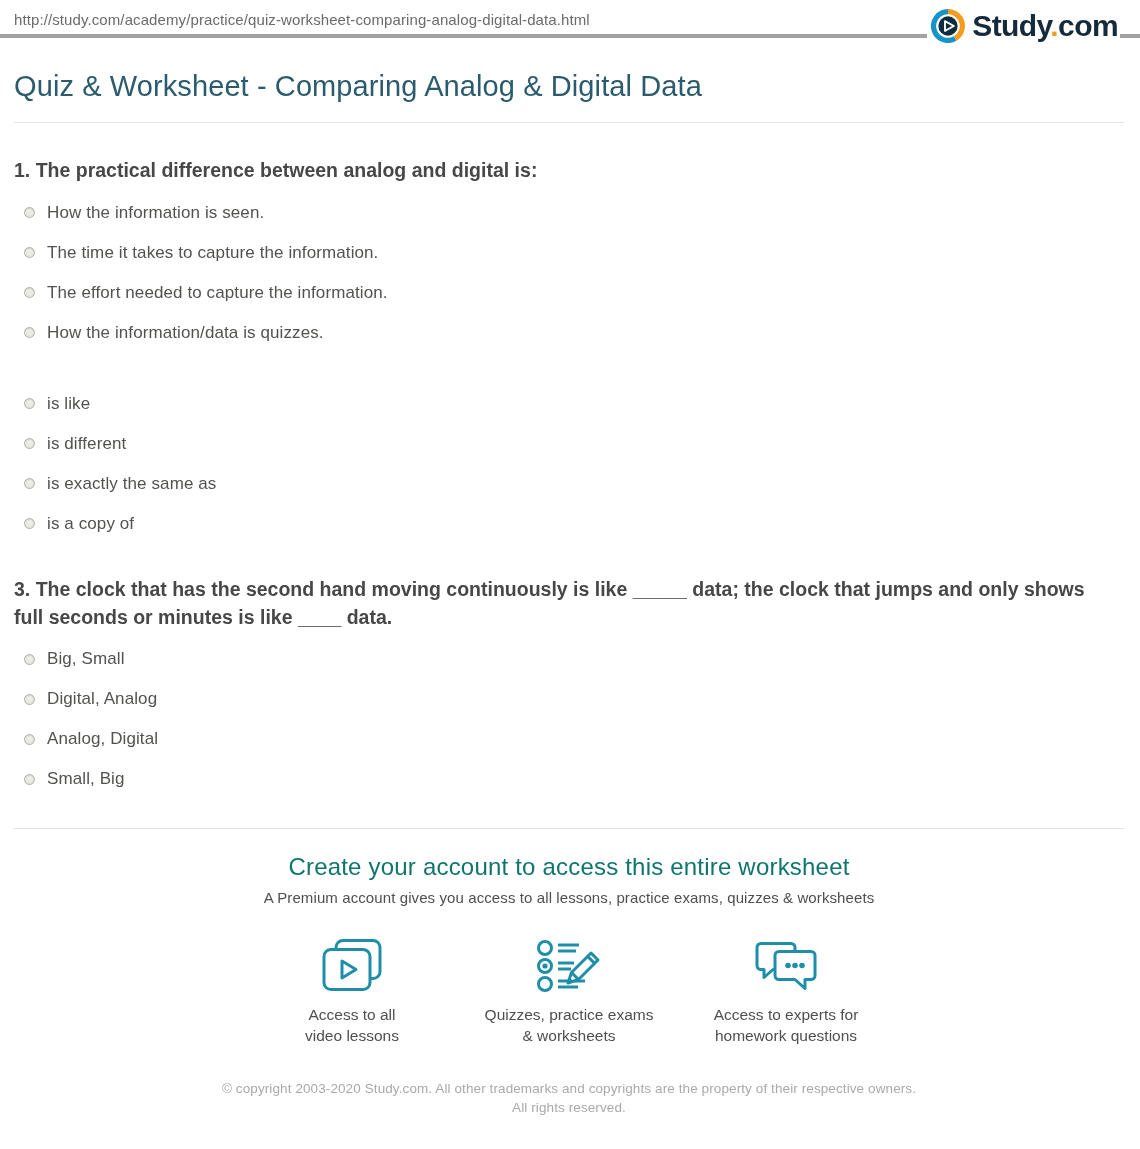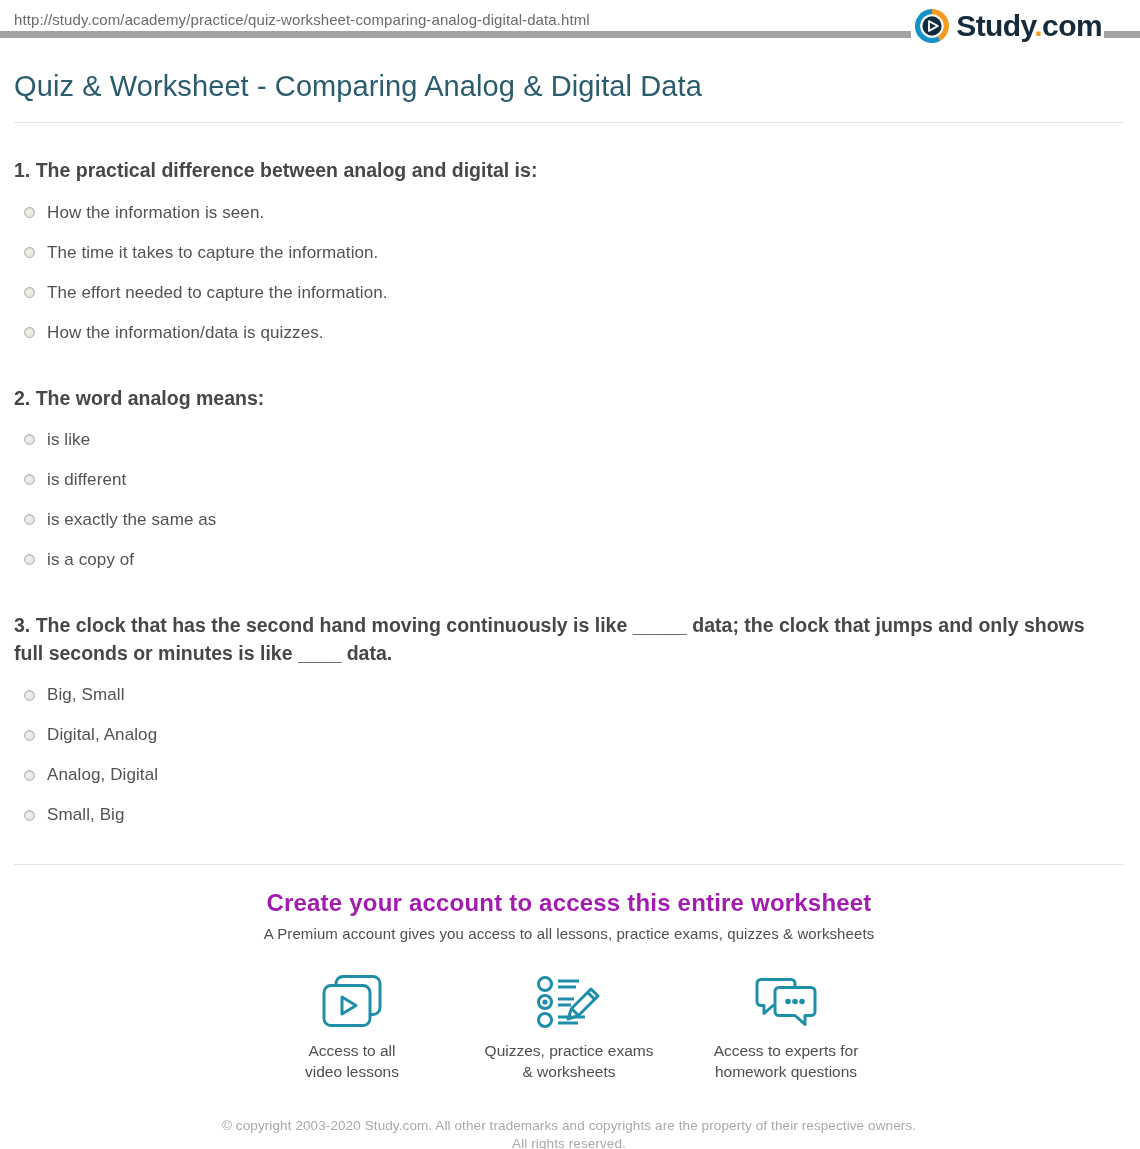--- a/index.html
+++ b/index.html
@@ -10,32 +10,32 @@
     font-family: "Liberation Sans", sans-serif;
     color: #4a4a4a;
     position: relative;
   }
   .page { width: 1140px; min-height: 1149px; background: #fff; }
 
   
   .topbar {
     position: relative;
     height: 38px;
-    border-bottom: 7px solid #a3a3a3;
+    border-bottom: 4px solid #a3a3a3;
     padding: 11px 16px 0 14px;
   }
   .url {
     font-size: 15px;
     color: #6b6b6b;
     letter-spacing: 0.1px;
   }
   .logo {
     position: absolute;
     top: 7px;
-    right: 36px;
+    right: 20px;
     display: flex;
     align-items: center;
     background: #fff;
     padding: 2px 2px 4px 4px;
     z-index: 2;
     cursor: pointer;
   }
   .logo svg { display: block; }
   .logo-text {
     font-size: 30px;
@@ -96,22 +96,22 @@
     color: #54524f;
     letter-spacing: 0.1px;
   }
 
   
   .cta-divider { margin-top: 29px; }
   .cta { text-align: center; }
   .cta-title {
     margin-top: 24px;
     font-size: 24px;
-    font-weight: 700;
-    color: #a21caf;
+    font-weight: 400;
+    color: #0f766e;
     letter-spacing: 0.2px;
     cursor: pointer;
   }
   .cta-subtitle {
     margin-top: 8px;
     font-size: 15px;
     color: #4f4f4f;
     letter-spacing: 0.1px;
   }
   .features {
@@ -183,21 +183,20 @@
           <span class="option-label">The effort needed to capture the information.</span>
         </div>
         <div class="option">
           <span class="radio"></span>
           <span class="option-label">How the information/data is quizzes.</span>
         </div>
       </div>
     </section>
 
     <section class="question">
-      <h2 class="q-heading">2. The word analog means:</h2>
       <div class="options">
         <div class="option">
           <span class="radio"></span>
           <span class="option-label">is like</span>
         </div>
         <div class="option">
           <span class="radio"></span>
           <span class="option-label">is different</span>
         </div>
         <div class="option">

